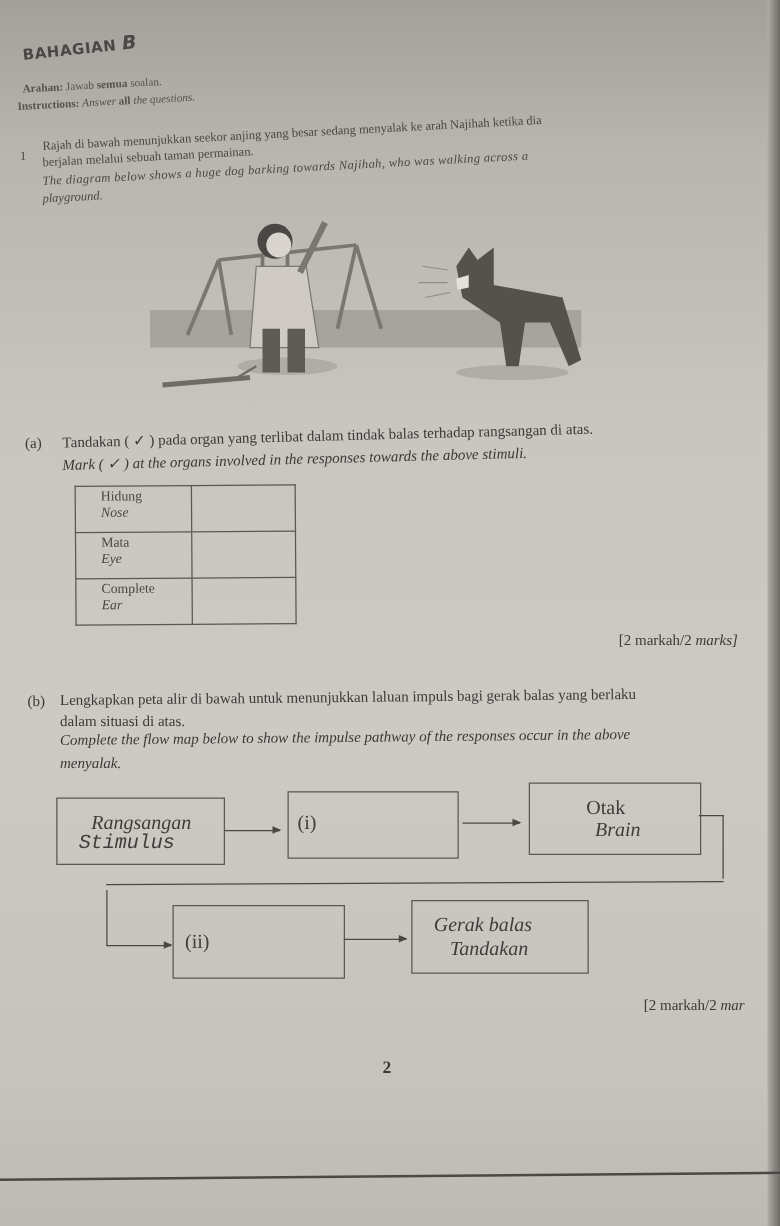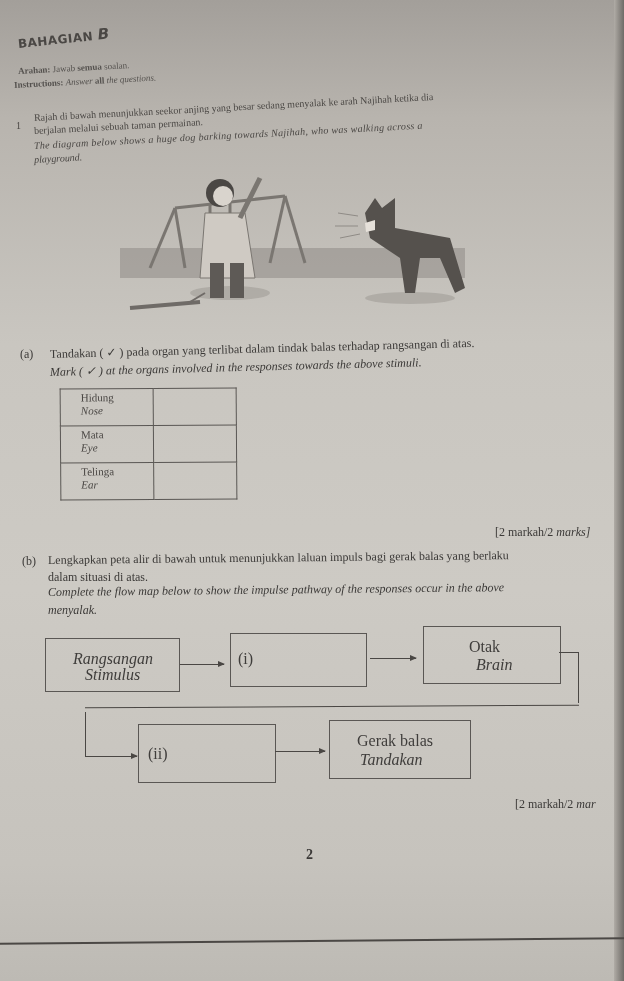--- a/index.html
+++ b/index.html
@@ -115,42 +115,42 @@
   </tr>
   <tr>
     <td class="lbl">
       <div>Mata</div>
       <div class="it">Eye</div>
     </td>
     <td class="ans"></td>
   </tr>
   <tr>
     <td class="lbl">
-      <div>Telinga</div>
+      <div>Complete</div>
       <div class="it">Ear</div>
     </td>
     <td class="ans"></td>
   </tr>
 </tbody>
   </table>
 
-<div class="abs body-text" style="left:495px; top:505px;margin-top:20px;">
+<div class="abs body-text" style="left:495px; top:505px;">
   <span>[2 markah/2</span>
   <i>marks]</i>
 </div>
 
 <div class="abs body-text" style="left:22px; top:554px;">(b)</div>
 <div class="abs body-text" style="left:48px; top:553px; transform:rotate(-0.6deg); transform-origin:left center;">Lengkapkan peta alir di bawah untuk menunjukkan laluan impuls bagi gerak balas yang berlaku</div>
 <div class="abs body-text" style="left:48px; top:570px;">dalam situasi di atas.</div>
 <div class="abs body-text it" style="left:48px; top:585px; transform:rotate(-0.6deg); transform-origin:left center;">Complete the flow map below to show the impulse pathway of the responses occur in the above</div>
 <div class="abs body-text it" style="left:48px; top:603px;">menyalak.</div>
 
 <div class="box" style="left:45px; top:638px; width:133px; height:52px;">
   <div class="t" style="left:27px; top:12px;font-style:italic;">Rangsangan</div>
-  <div class="t it" style="left:39px; top:28px;">Stimulus</div>
+  <div class="t it" style="left:17px; top:28px;font-family:Liberation Mono, monospace;">Stimulus</div>
 </div>
 <div class="arrow" style="left:180px; top:664px; width:44px;"></div>
 
 <div class="box" style="left:230px; top:633px; width:135px; height:52px;">
   <div class="t" style="left:7px; top:17px;">(i)</div>
   <div class="t" style="left:30px; top:17px;"></div>
 </div>
 <div class="arrow" style="left:370px; top:658px; width:46px;"></div>
 
 <div class="box" style="left:423px; top:626px; width:136px; height:56px;">
@@ -164,21 +164,21 @@
 <div class="line" style="left:85px; top:712px; width:1px; height:44px;"></div>
 <div class="arrow" style="left:85px; top:756px; width:52px;"></div>
 
 <div class="box" style="left:138px; top:724px; width:136px; height:57px;text-decoration:underline;">
   <div class="t" style="left:9px; top:21px;">(ii)</div>
   <div class="t" style="left:36px; top:21px;"></div>
 </div>
 <div class="arrow" style="left:275px; top:751px; width:50px;"></div>
 
 <div class="box" style="left:329px; top:720px; width:140px; height:57px;">
-  <div class="t" style="left:27px; top:12px;">Gerak balas</div>
+  <div class="t" style="left:17px; top:12px;font-style:italic;">Gerak balas</div>
   <div class="t it" style="left:30px; top:31px;">Tandakan</div>
 </div>
 
 <div class="abs body-text" style="left:515px; top:797px;">
   <span>[2 markah/2</span>
   <i>mar</i>
 </div>
 
 <div class="abs" style="left:306px; top:847px; font-size:14px; font-weight:bold; color:#3b3937;">2</div>
 

